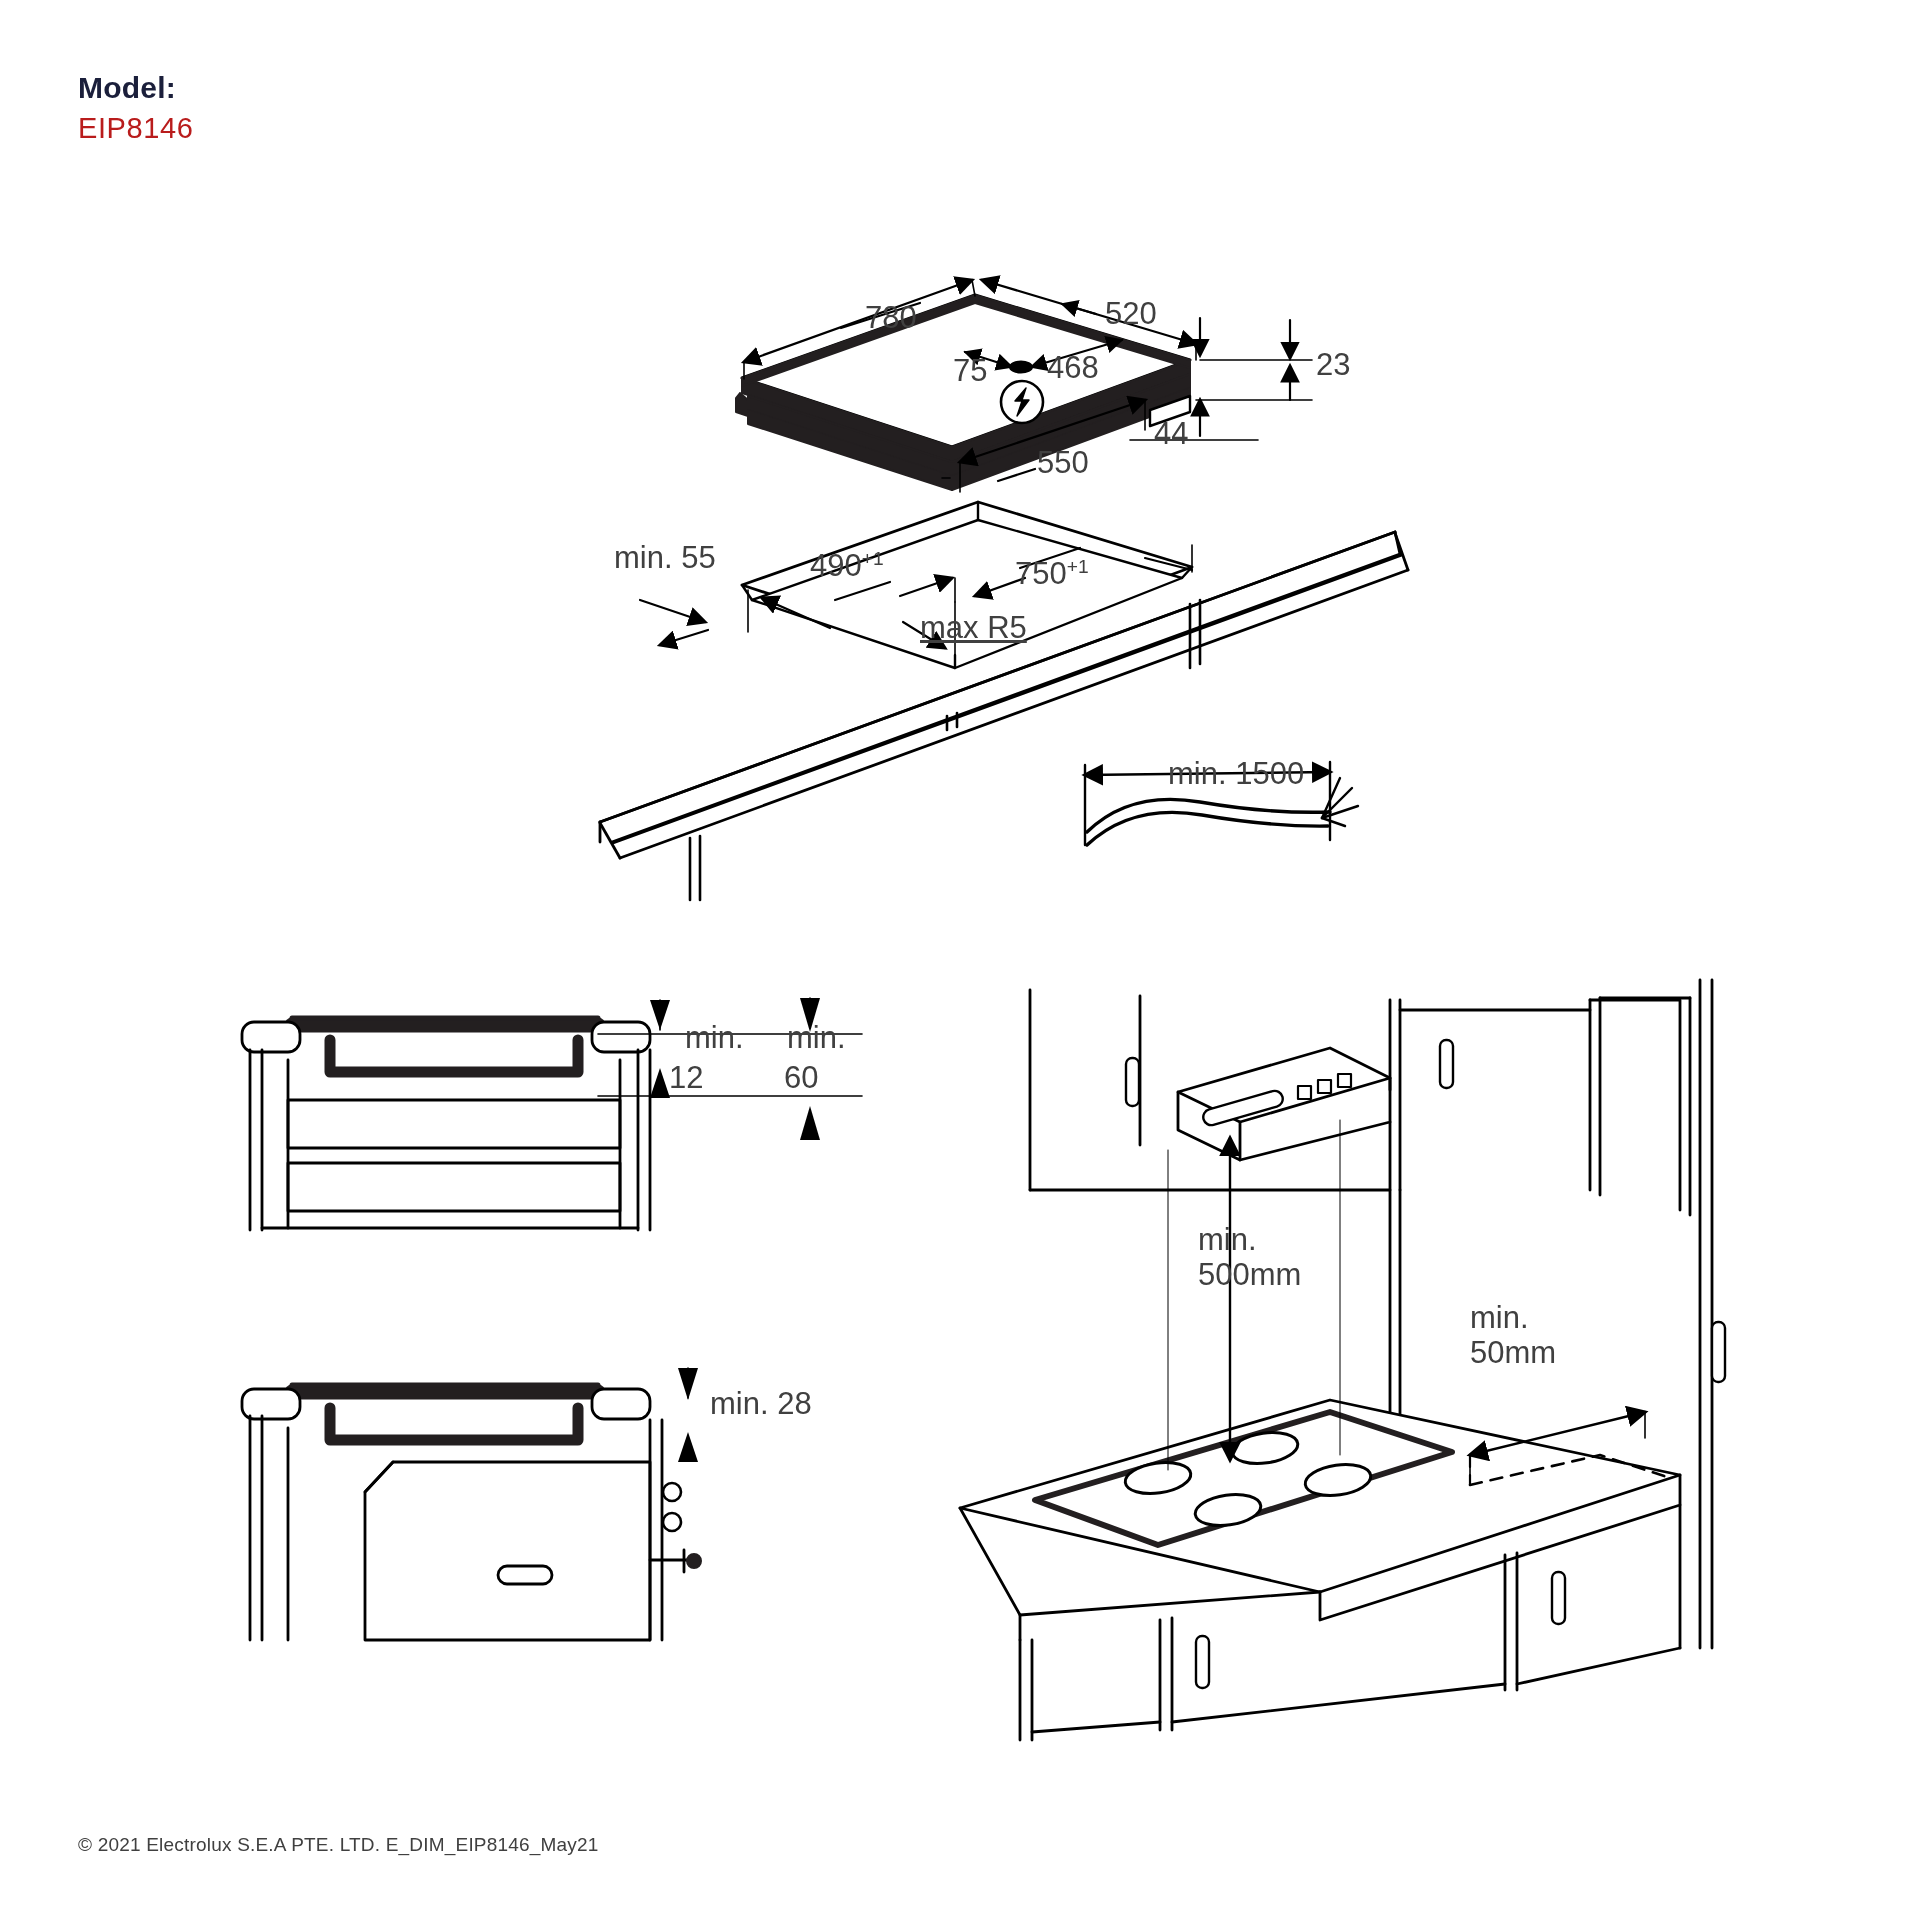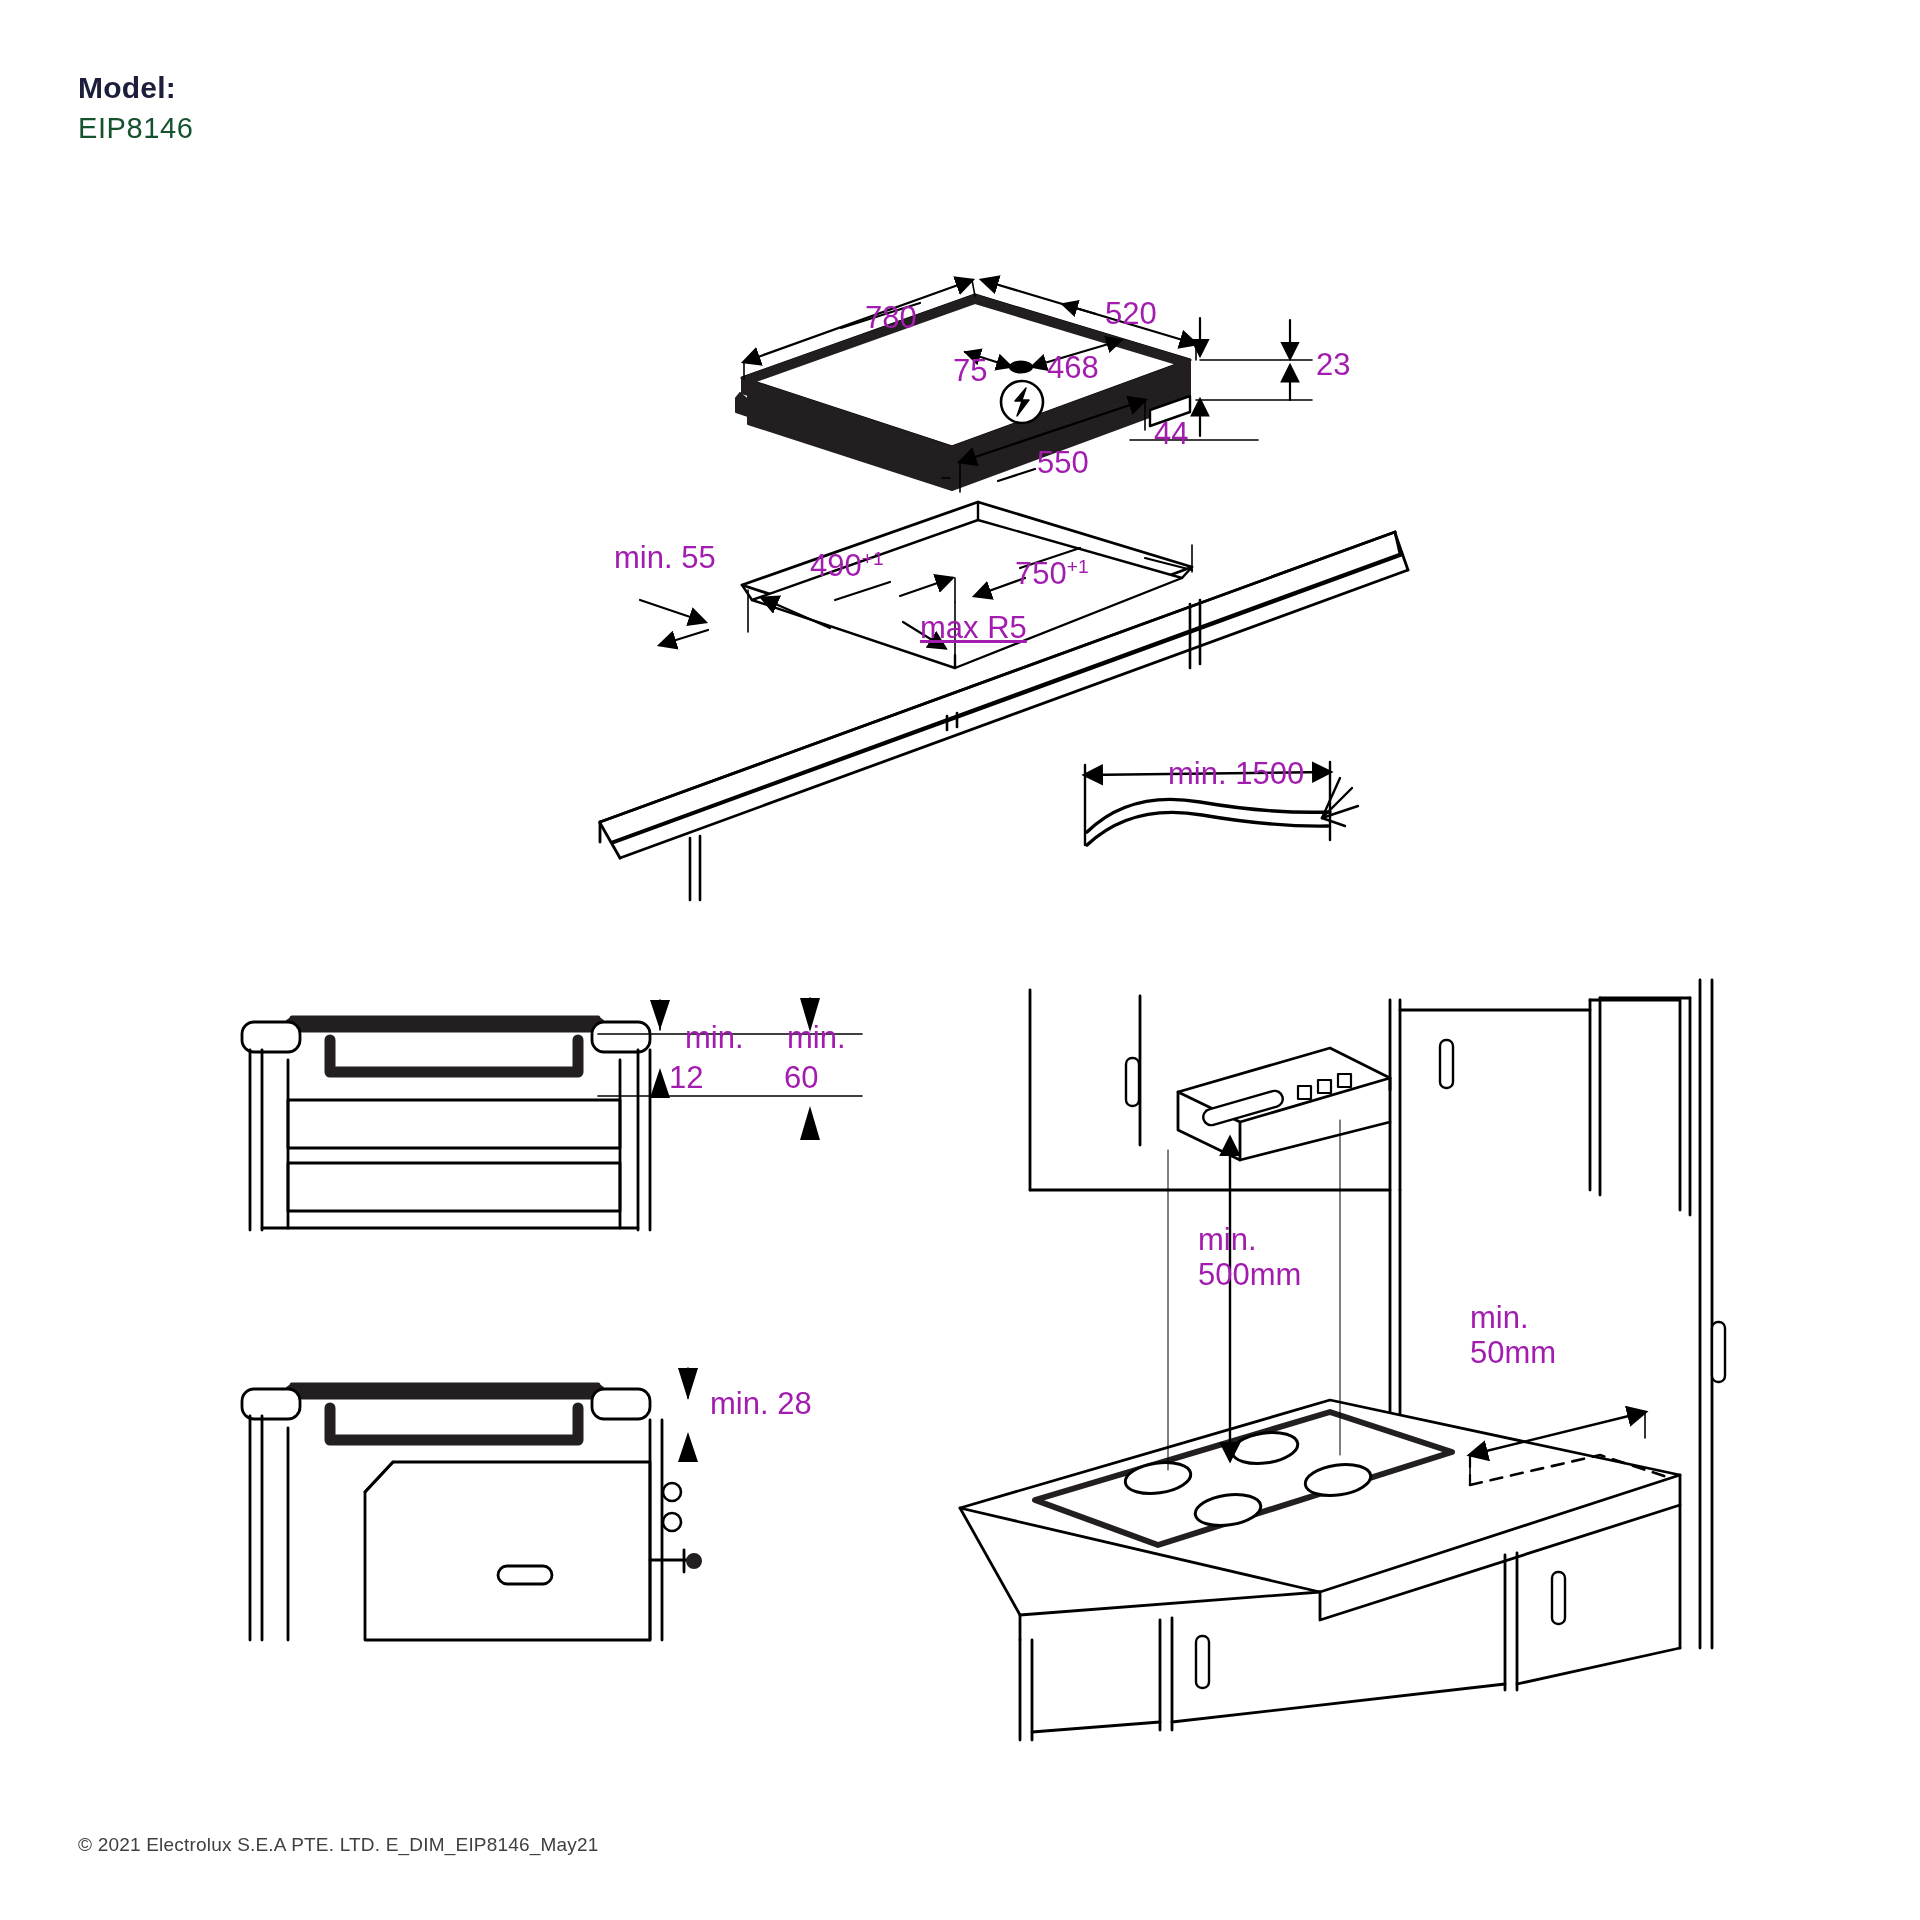--- a/index.html
+++ b/index.html
@@ -23,42 +23,42 @@
   }
   #model-label {
     font-size: 30px;
     font-weight: bold;
     color: #1b1f3b;
     letter-spacing: 0.2px;
   }
   #model-value {
     font-size: 29px;
     font-weight: normal;
-    color: #14532d;
+    color: #b91c1c;
     letter-spacing: 0.6px;
   }
   
   #footer {
     position: absolute;
     left: 78px; top: 1834px;
     font-size: 19px;
     color: #404040;
     letter-spacing: 0.2px;
     white-space: nowrap;
   }
   
   #drawing {
     position: absolute;
     left: 0; top: 0;
     width: 1920px; height: 1920px;
   }
   .lbl {
     position: absolute;
     font-family: "Liberation Sans", sans-serif;
-    color: #a21caf;
+    color: #404040;
     white-space: nowrap;
     line-height: 1.05;
   }
   .lbl sup {
     font-size: 0.62em;
     vertical-align: super;
     line-height: 0;
   }
   .d-big   { font-size: 31px; }
   .d-multi { font-size: 31px; line-height: 1.13; white-space: normal; text-align: left; }

